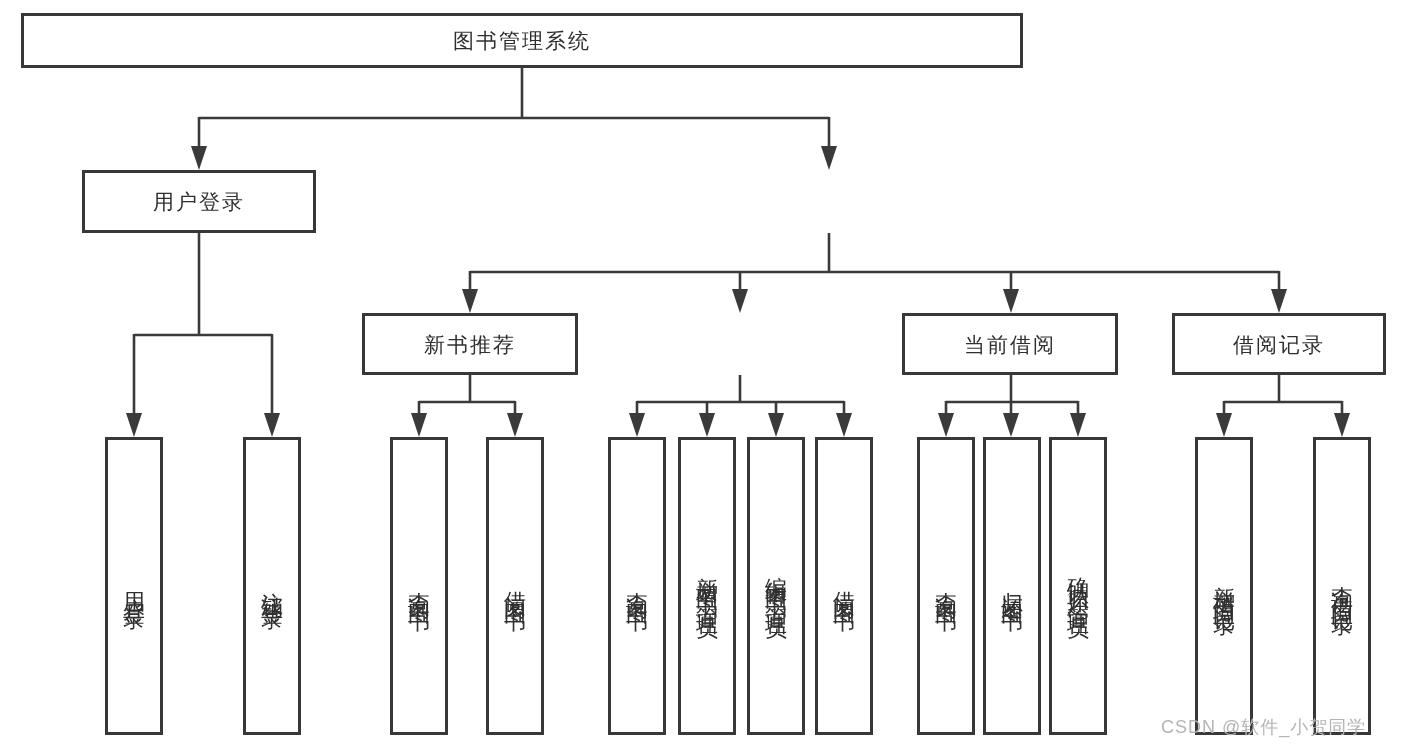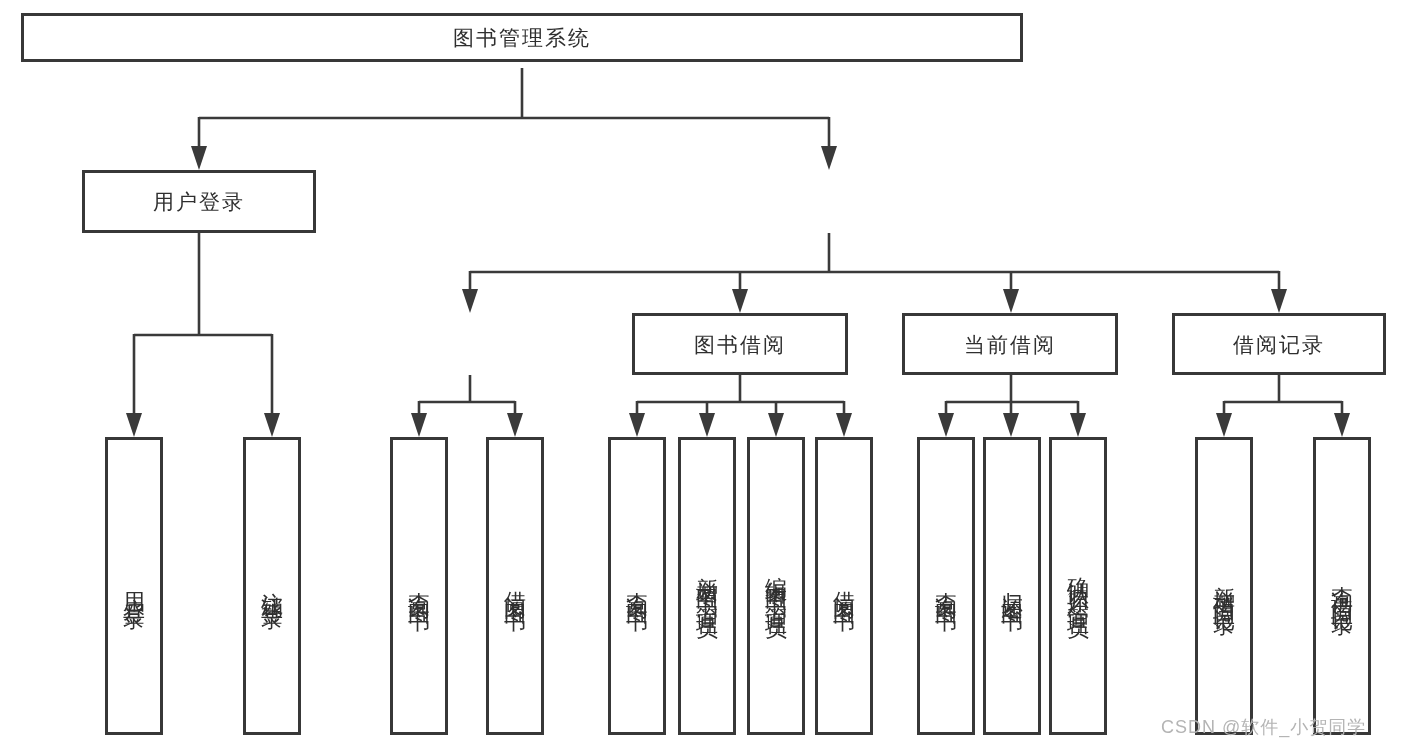--- a/index.html
+++ b/index.html
@@ -127,30 +127,30 @@
       <polygon points="1070,413 1086,413 1078,437"></polygon>
 
     <line x1="1279" y1="375" x2="1279" y2="402"></line>
     <line x1="1224" y1="402" x2="1342" y2="402"></line>
     <line x1="1224" y1="401" x2="1224" y2="417"></line>
       <polygon points="1216,413 1232,413 1224,437"></polygon>
     <line x1="1342" y1="401" x2="1342" y2="417"></line>
       <polygon points="1334,413 1350,413 1342,437"></polygon>
   </svg>
 
-  <div class="box h" style="left:21px;top:13px;width:1002px;height:49px">
+  <div class="box h" style="left:21px;top:13px;width:1002px;height:55px">
     <span>图书管理系统</span>
   </div>
 
   <div class="box h" style="left:82px;top:170px;width:234px;height:63px">
     <span>用户登录</span>
   </div>
 
-  <div class="box h" style="left:632px;top:313px;width:216px;height:62px">
-    <span>图书借阅</span>
+  <div class="box h" style="left:362px;top:313px;width:216px;height:62px">
+    <span>新书推荐</span>
   </div>
   <div class="box h" style="left:1172px;top:313px;width:214px;height:62px">
     <span>借阅记录</span>
   </div>
   <div class="box h" style="left:902px;top:313px;width:216px;height:62px">
     <span>当前借阅</span>
   </div>
 
   <div class="box v" style="left:105px;top:437px;width:58px;height:298px">
     <span>用户登录</span>

